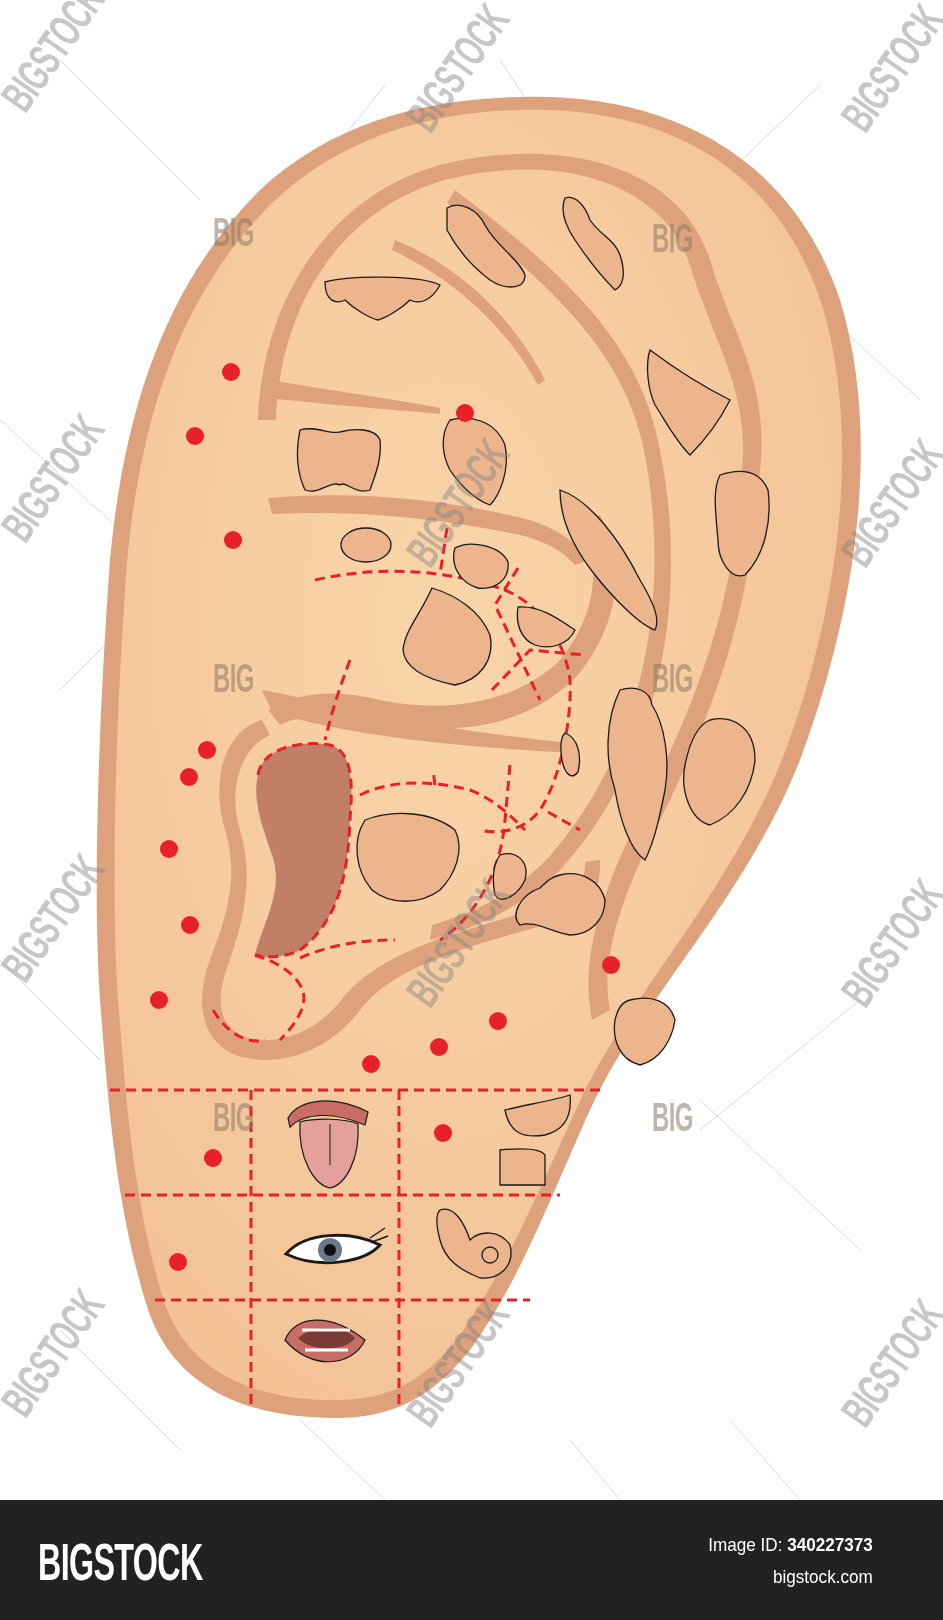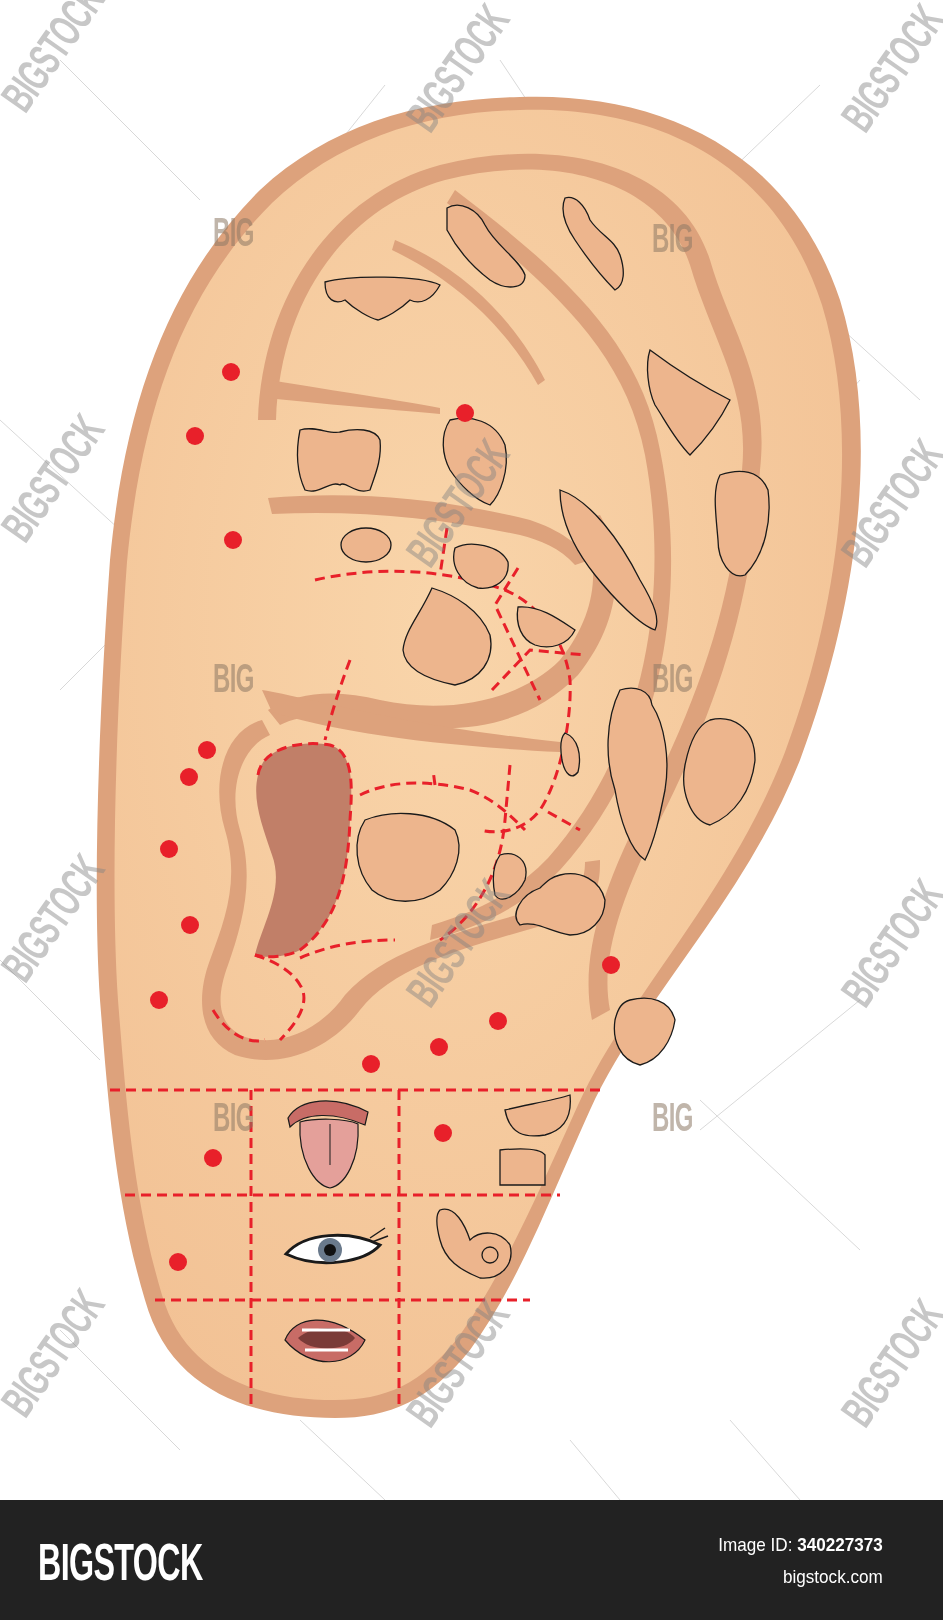--- a/index.html
+++ b/index.html
@@ -1,21 +1,21 @@
 <!DOCTYPE html>
 <html><head>
 <meta charset="utf-8">
 <style>
   html, body { margin: 0; padding: 0; background: #ffffff; }
   body { width: 943px; height: 1620px; position: relative; overflow: hidden; font-family: "Liberation Sans", sans-serif; }
   #stage { position: absolute; left: 0; top: 0; width: 943px; height: 1500px; }
   #stage svg { position: absolute; left: 0; top: 0; }
   .footer { position: absolute; left: 0; top: 1500px; width: 943px; height: 120px; background: #222222; }
   .brand { position: absolute; left: 38px; top: 36px; color: #ffffff; font-family: "Liberation Sans", sans-serif; font-weight: 700; font-size: 52px; letter-spacing: -1px; transform: scaleX(0.62); transform-origin: left center; line-height: 1; }
-  .meta { position: absolute; right: 60px; top: 34px; text-align: right; color: #ffffff; font-family: "Liberation Sans", sans-serif; }
+  .meta { position: absolute; right: 70px; top: 34px; text-align: right; color: #ffffff; font-family: "Liberation Sans", sans-serif; }
   .meta .id-row { font-size: 19px; transform: scaleX(0.9); transform-origin: right center; white-space: nowrap; }
   .meta .id-row b { font-weight: 700; }
   .meta .url { font-size: 19px; margin-top: 10px; transform: scaleX(0.9); transform-origin: right center; }
   .wm { position: absolute; font-family: "Liberation Sans", sans-serif; font-weight: 700; color: rgba(150,150,150,0.55); letter-spacing: -1px; pointer-events: none; white-space: nowrap; }
   .wm.big { font-size: 40px; transform: scaleX(0.6); transform-origin: left top; color: rgba(140,120,100,0.55); }
   .wm.diag { font-size: 46px; transform-origin: left top; color: rgba(130,130,130,0.45); }
 </style>
 </head>
 <body>
 

